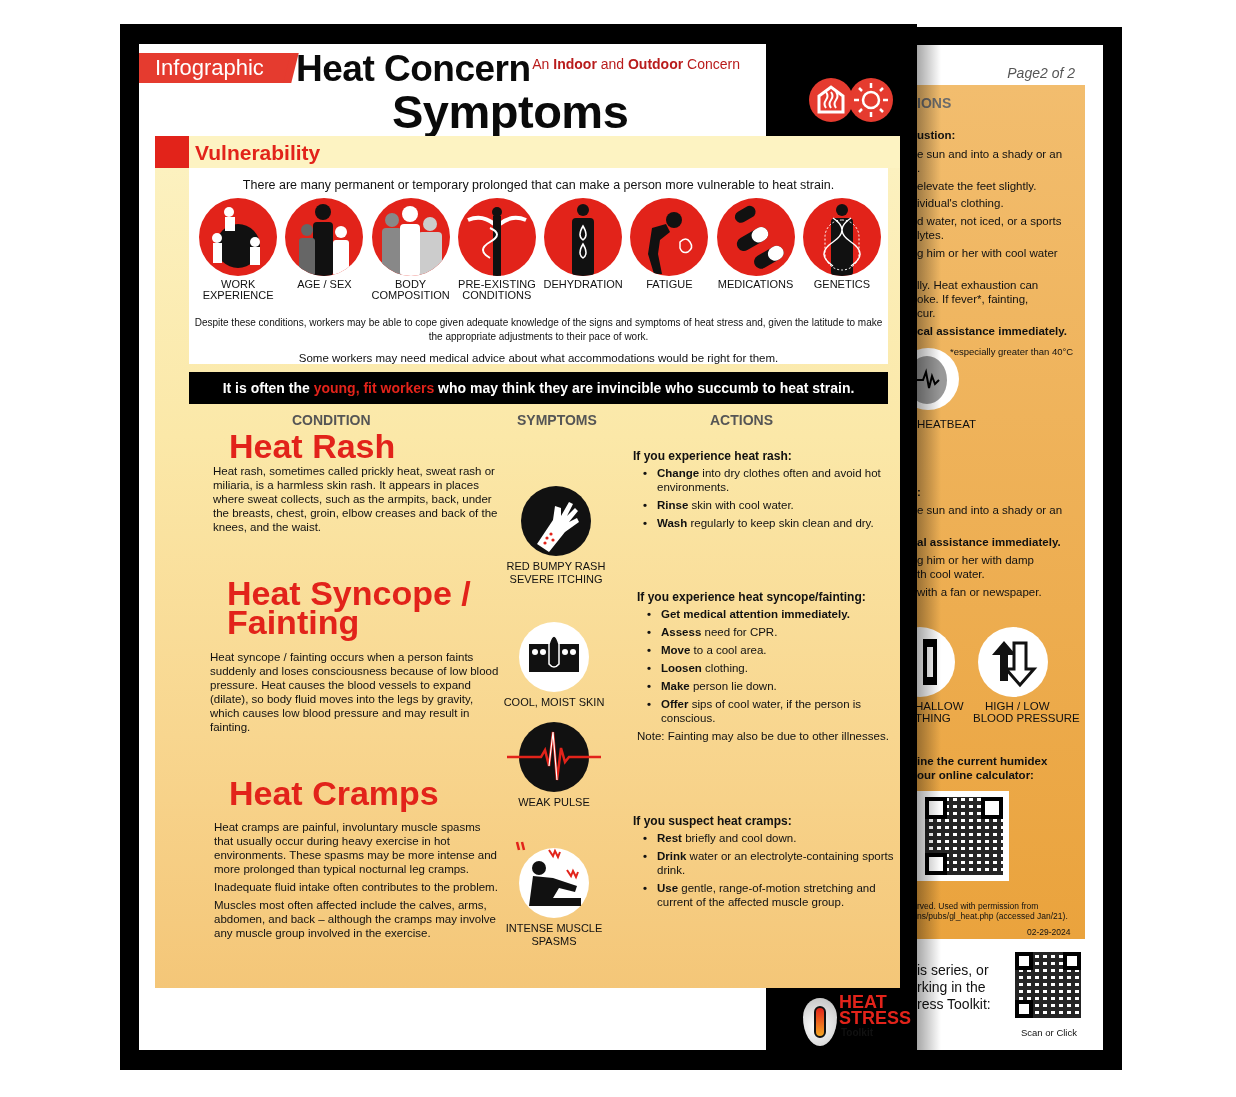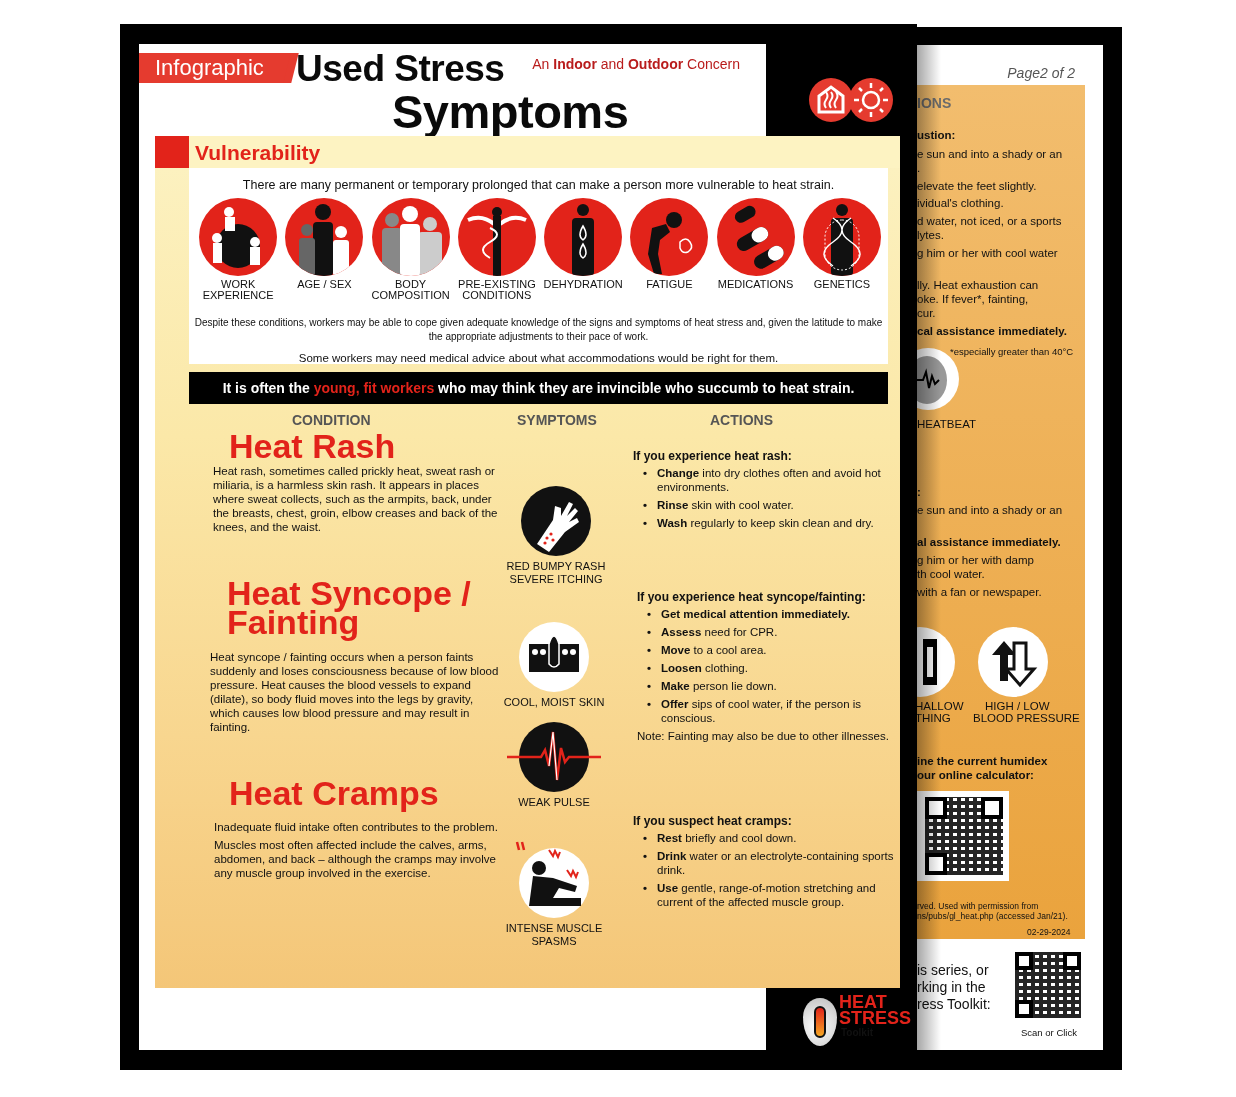--- a/index.html
+++ b/index.html
@@ -140,21 +140,21 @@
     <div class="qr-box" style="left:2px; top:50px; width:18px; height:18px"></div>
   </div>
   <div class="p2-text" style="top:981px; left:104px; font-size:9.5px">Scan or Click</div>
   <div class="p2-shadow"></div>
 </div>
 
 <div class="p1-frame"></div>
 <div class="p1">
   <div class="tag">Infographic</div>
   <div class="tag-slash"></div>
-  <div class="title1">Used Stress</div>
+  <div class="title1">Heat Concern</div>
   <div class="title2">Symptoms</div>
   <div class="subtitle">
     <span>An </span><b>Indoor</b><span> and </span><b>Outdoor</b><span> Concern</span>
   </div>
   <div class="env-icons">
     <div class="env-c" style="left:0">
       <svg width="44" height="44" viewBox="0 0 44 44">
           <path d="M10 34 V18 L22 9 L34 18 V34 Z" fill="none" stroke="#fff" stroke-width="3"></path>
           <path d="M17 30 q-3 -4 0 -8 q3 -4 0 -8 M22 30 q-3 -4 0 -8 q3 -4 0 -8 M27 30 q-3 -4 0 -8 q3 -4 0 -8" fill="none" stroke="#fff" stroke-width="2"></path>
         </svg>
@@ -354,20 +354,21 @@
         <li><b>Move</b><span> to a cool area.</span></li>
         <li><b>Loosen</b><span> clothing.</span></li>
         <li><b>Make</b><span> person lie down.</span></li>
         <li><b>Offer</b><span> sips of cool water, if the person is conscious.</span></li>
       </ul>
       <div class="note">Note:  Fainting may also be due to other illnesses.</div>
     </div>
 
     <div class="cond-title" style="top:643px">Heat Cramps</div>
     <div class="cond-desc" style="top:684px; left:59px; width:285px">
+      <p>Heat cramps are painful, involuntary muscle spasms that usually occur during heavy exercise in hot environments. These spasms may be more intense and more prolonged than typical nocturnal leg cramps.</p>
       <p>Inadequate fluid intake often contributes to the problem.</p>
       <p>Muscles most often affected include the calves, arms, abdomen, and back – although the cramps may involve any muscle group involved in the exercise.</p>
     </div>
     <div class="sym" style="left:339px; top:712px">
       <div class="sym-circle" style="background:#fff; overflow:visible">
         <svg width="70" height="70" viewBox="0 0 70 70" style="overflow:visible">
             <circle cx="20" cy="20" r="7" fill="#111"></circle>
             <path d="M14 28 L10 58 L62 58 L62 50 L34 50 L40 40 L56 44 L58 38 L34 30 Z" fill="#111"></path>
             <path d="M-2 -6 l2 8 M3 -6 l2 8" stroke="#e2231a" stroke-width="2.5"></path>
             <path d="M30 2 l4 6 l2 -5 l3 6 l2 -5" stroke="#e2231a" stroke-width="2" fill="none"></path>

